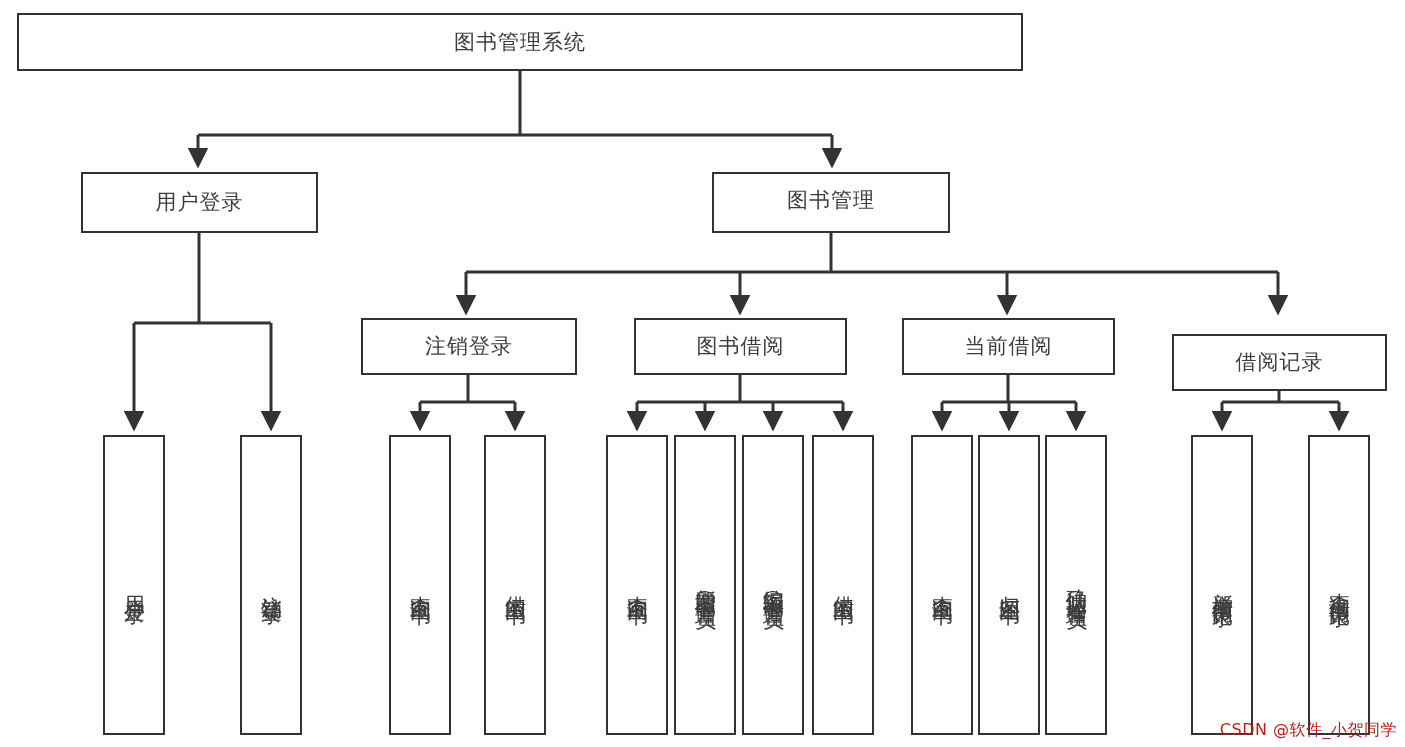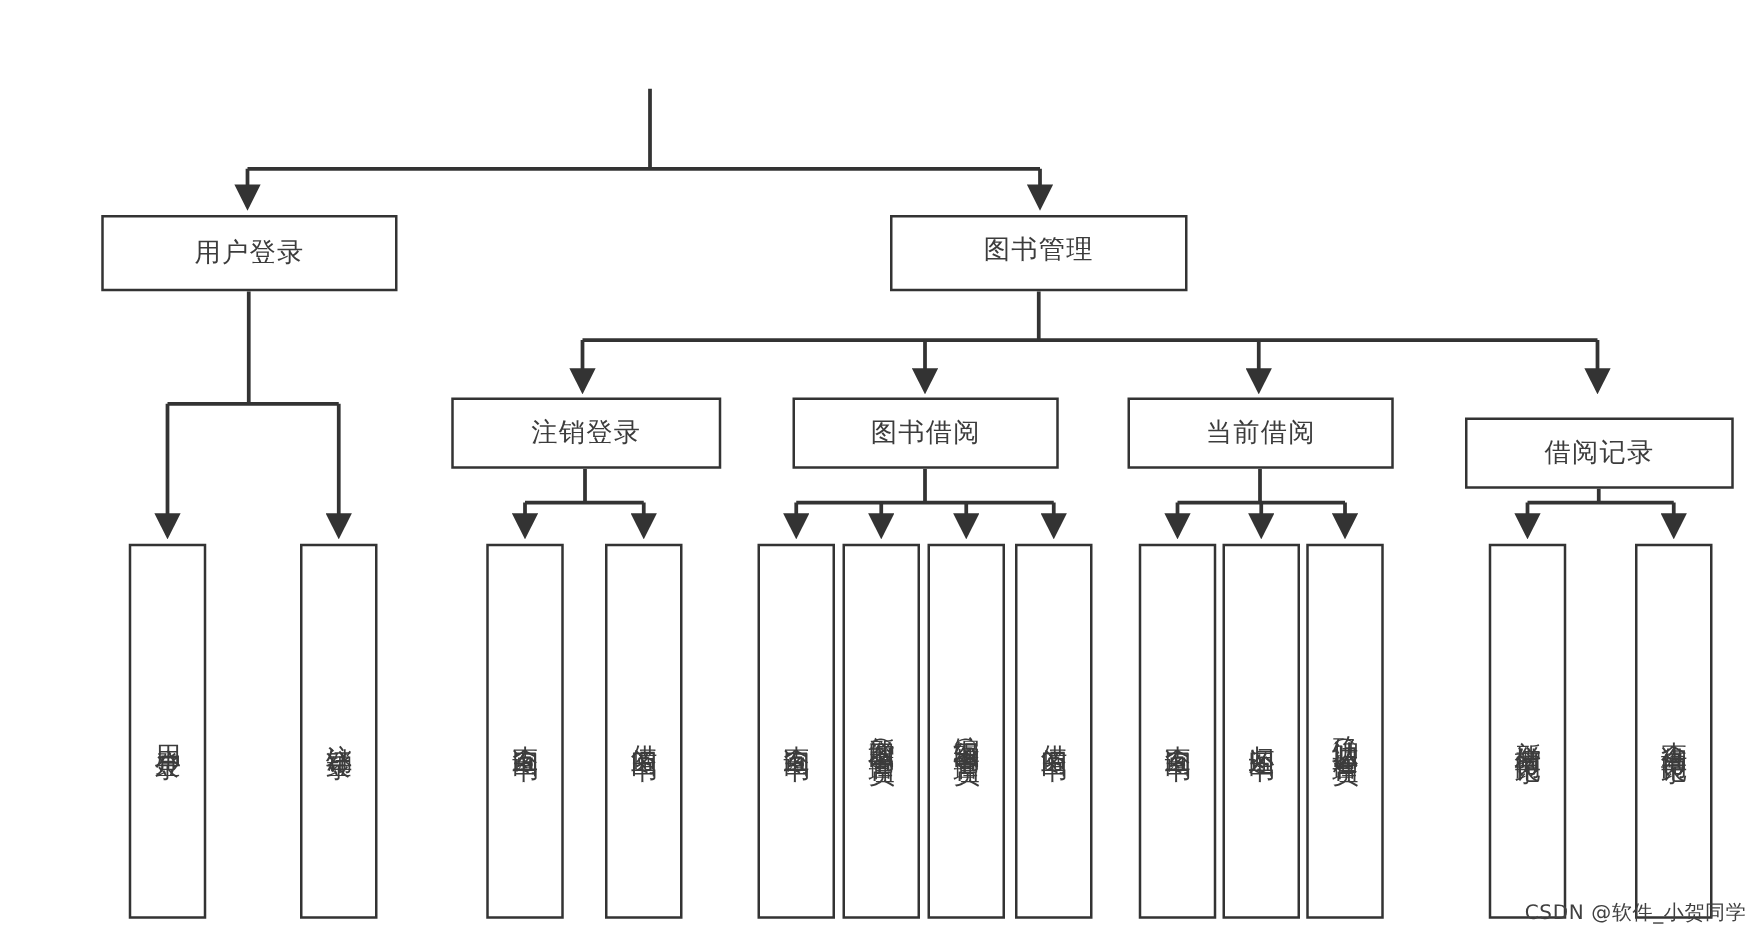--- a/index.html
+++ b/index.html
@@ -55,21 +55,21 @@
     white-space: nowrap;
   }
   .node.horiz .nlabel {
     white-space: nowrap;
   }
   #watermark {
     position: absolute;
     right: 8px;
     bottom: 6px;
     font-size: 16px;
-    color: #404040;
+    color: #b91c1c;
     letter-spacing: 0.5px;
     white-space: nowrap;
   }
 </style>
 </head>
 <body>
 
 <div id="diagram-root">
 
   <svg id="edge-layer" viewBox="0 0 1405 747" xmlns="http://www.w3.org/2000/svg">
@@ -115,20 +115,23 @@
       <path d="M 1009 402 L 1009 428" marker-end="url(#arrow)"></path>
       <path d="M 1076 402 L 1076 428" marker-end="url(#arrow)"></path>
 
       <path d="M 1279 375 L 1279 402"></path>
       <path d="M 1222 402 L 1339 402"></path>
       <path d="M 1222 402 L 1222 428" marker-end="url(#arrow)"></path>
       <path d="M 1339 402 L 1339 428" marker-end="url(#arrow)"></path>
     </g>
   </svg>
 
+  <div class="node horiz" style="left:17px; top:13px; width:1006px; height:58px;">
+    <span class="nlabel">图书管理系统</span>
+  </div>
 
   <div class="node horiz" style="left:81px; top:172px; width:237px; height:61px;">
     <span class="nlabel">用户登录</span>
   </div>
   <div class="node horiz" style="left:712px; top:172px; width:238px; height:61px;font-family:Liberation Mono, monospace;">
     <span class="nlabel">图书管理</span>
   </div>
 
   <div class="node horiz" style="left:361px; top:318px; width:216px; height:57px;">
     <span class="nlabel">注销登录</span>

